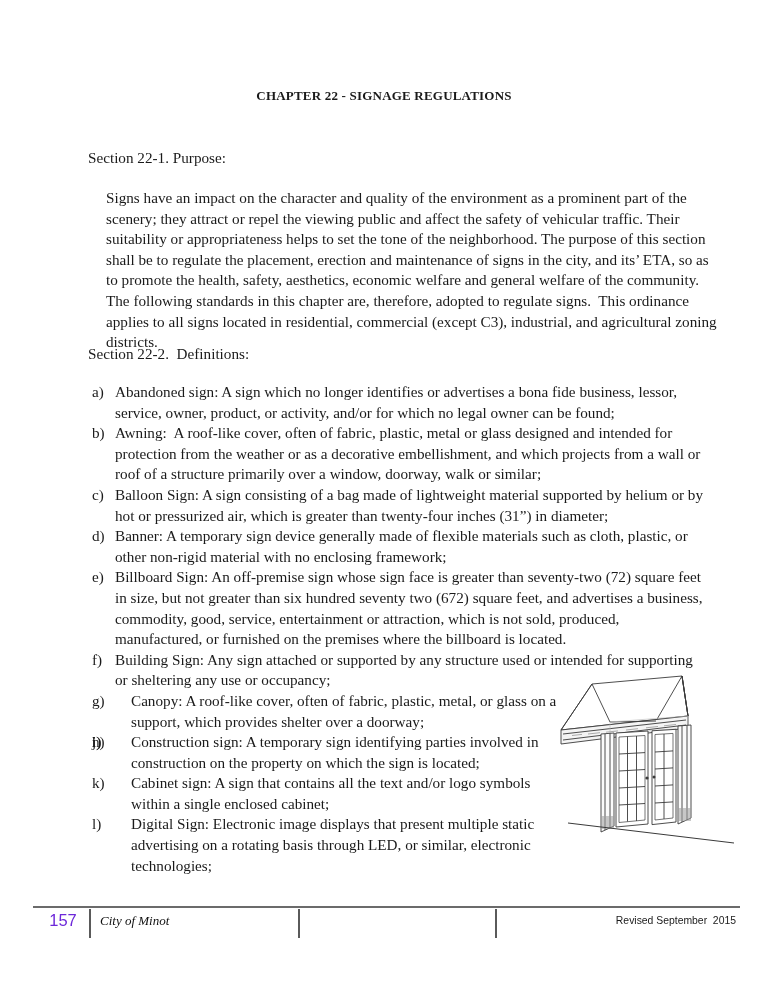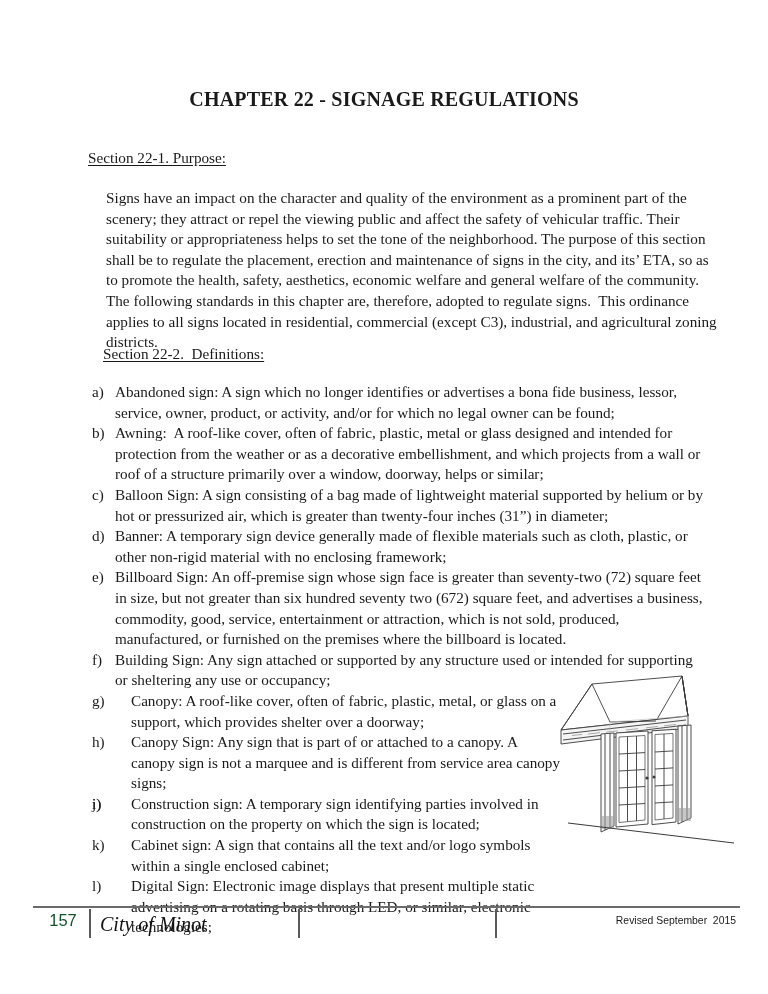--- a/index.html
+++ b/index.html
@@ -17,36 +17,35 @@
     overflow: hidden;
   }
 
   
   .doc-title {
     position: absolute;
     left: 0;
     top: 88px;
     width: 768px;
     text-align: center;
-    font-size: 20px;
+    font-size: 13px;
     font-weight: bold;
     letter-spacing: 0.2px;
   }
 
   
   .section-heading {
     position: absolute;
     left: 88px;
     font-size: 15.2px;
-    text-decoration: underline;
     text-underline-offset: 2px;
     white-space: pre;
   }
   #sec1-heading { top: 149px; }
-  #sec2-heading { top: 345px; margin-left: 15px; }
+  #sec2-heading { top: 345px; }
 
   
   .body-para {
     position: absolute;
     left: 106px;
     top: 188px;
     width: 612px;
     font-size: 15.2px;
     line-height: 20.6px;
     text-align: left;
@@ -107,39 +106,39 @@
     height: 34px;
   }
   .footer-pageno {
     position: absolute;
     left: 7px;
     top: 3px;
     width: 46px;
     text-align: center;
     font-family: "Liberation Sans", sans-serif;
     font-size: 16.5px;
-    color: #14532d;
+    color: #6d28d9;
   }
   .footer-div {
     position: absolute;
     top: 1px;
     width: 1.5px;
     height: 29px;
     background: #5a5a5a;
   }
   #fdiv1 { left: 56px; }
   #fdiv2 { left: 265px; }
   #fdiv3 { left: 462px; }
   .footer-org {
     position: absolute;
     left: 67px;
     top: 5px;
     font-family: "Liberation Serif", serif;
     font-style: italic;
-    font-size: 20px;
+    font-size: 13px;
     color: #111111;
   }
   .footer-revised {
     position: absolute;
     right: 4px;
     top: 7px;
     font-family: "Liberation Sans", sans-serif;
     font-size: 10.4px;
     color: #1a1a1a;
     white-space: pre;
@@ -158,21 +157,21 @@
 
   <div class="section-heading" id="sec2-heading">Section 22-2.  Definitions:</div>
 
   <div class="def-list" id="def-list">
       <div class="def-item wide">
         <span class="def-marker">a)</span>
         <span class="def-text">Abandoned sign: A sign which no longer identifies or advertises a bona fide business, lessor, service, owner, product, or activity, and/or for which no legal owner can be found;</span>
       </div>
       <div class="def-item wide">
         <span class="def-marker">b)</span>
-        <span class="def-text">Awning:  A roof-like cover, often of fabric, plastic, metal or glass designed and intended for protection from the weather or as a decorative embellishment, and which projects from a wall or roof of a structure primarily over a window, doorway, helps or similar;</span>
+        <span class="def-text">Awning:  A roof-like cover, often of fabric, plastic, metal or glass designed and intended for protection from the weather or as a decorative embellishment, and which projects from a wall or roof of a structure primarily over a window, doorway, walk or similar;</span>
       </div>
       <div class="def-item wide">
         <span class="def-marker">c)</span>
         <span class="def-text">Balloon Sign: A sign consisting of a bag made of lightweight material supported by helium or by hot or pressurized air, which is greater than twenty-four inches (31”) in diameter;</span>
       </div>
       <div class="def-item wide">
         <span class="def-marker">d)</span>
         <span class="def-text">Banner: A temporary sign device generally made of flexible materials such as cloth, plastic, or other non-rigid material with no enclosing framework;</span>
       </div>
       <div class="def-item wide">
@@ -182,21 +181,20 @@
       <div class="def-item wide">
         <span class="def-marker">f)</span>
         <span class="def-text">Building Sign: Any sign attached or supported by any structure used or intended for supporting or sheltering any use or occupancy;</span>
       </div>
       <div class="def-item narrow">
         <span class="def-marker">g)</span>
         <span class="def-text">Canopy: A roof-like cover, often of fabric, plastic, metal, or glass on a support, which provides shelter over a doorway;</span>
       </div>
       <div class="def-item narrow">
         <span class="def-marker">h)</span>
-        <span class="def-text">Canopy Sign: Any sign that is part of or attached to a canopy. A canopy sign is not a marquee and is different from service area canopy signs;</span>
       </div>
       <div class="def-item narrow">
         <span class="def-marker">i)</span>
       </div>
       <div class="def-item narrow">
         <span class="def-marker">j)</span>
         <span class="def-text">Construction sign: A temporary sign identifying parties involved in construction on the property on which the sign is located;</span>
       </div>
       <div class="def-item narrow">
         <span class="def-marker">k)</span>

